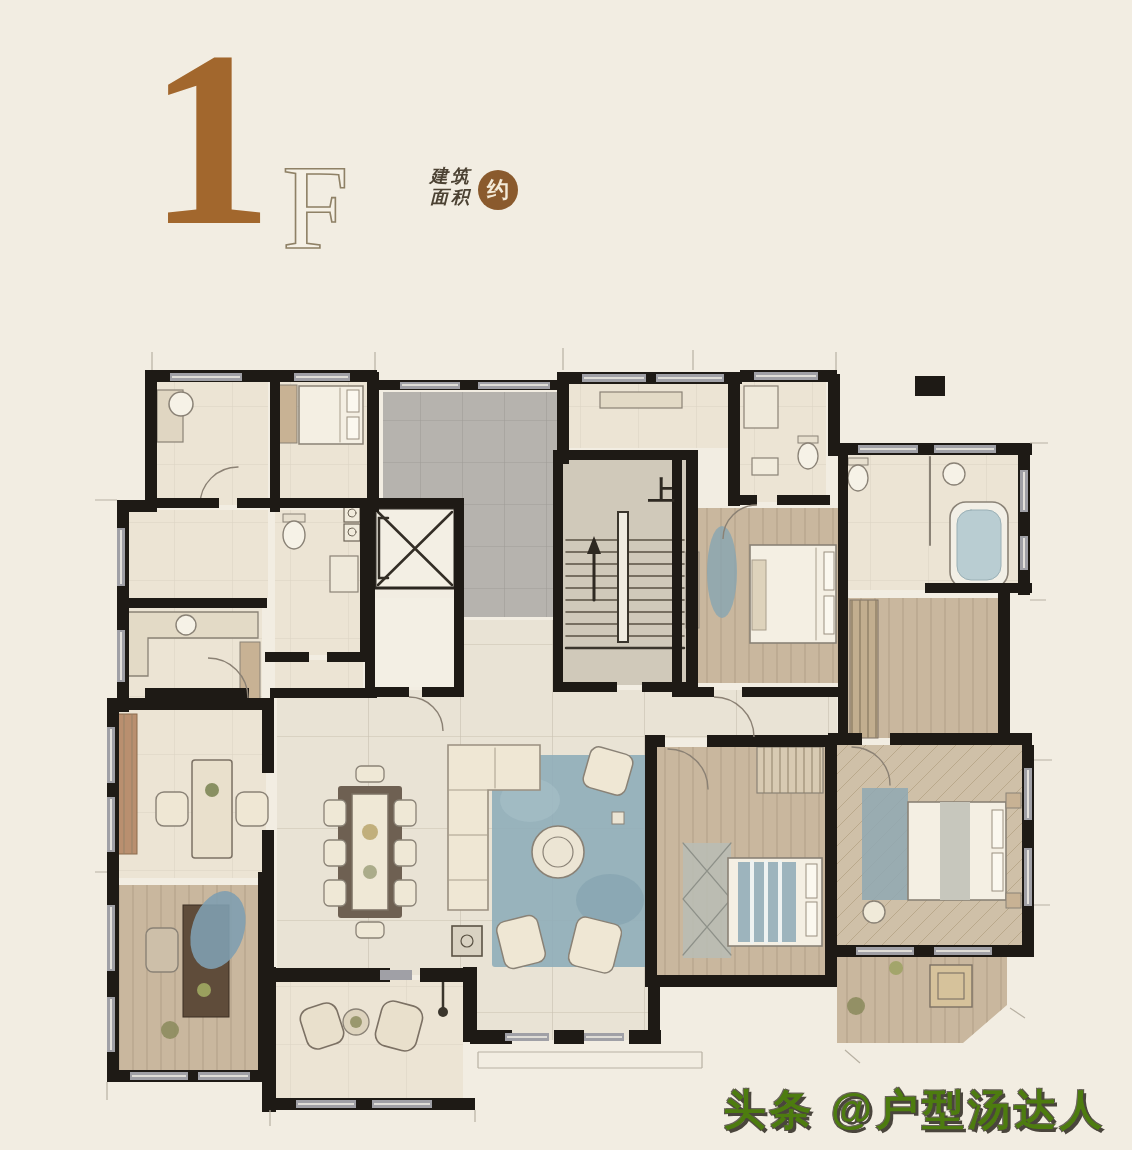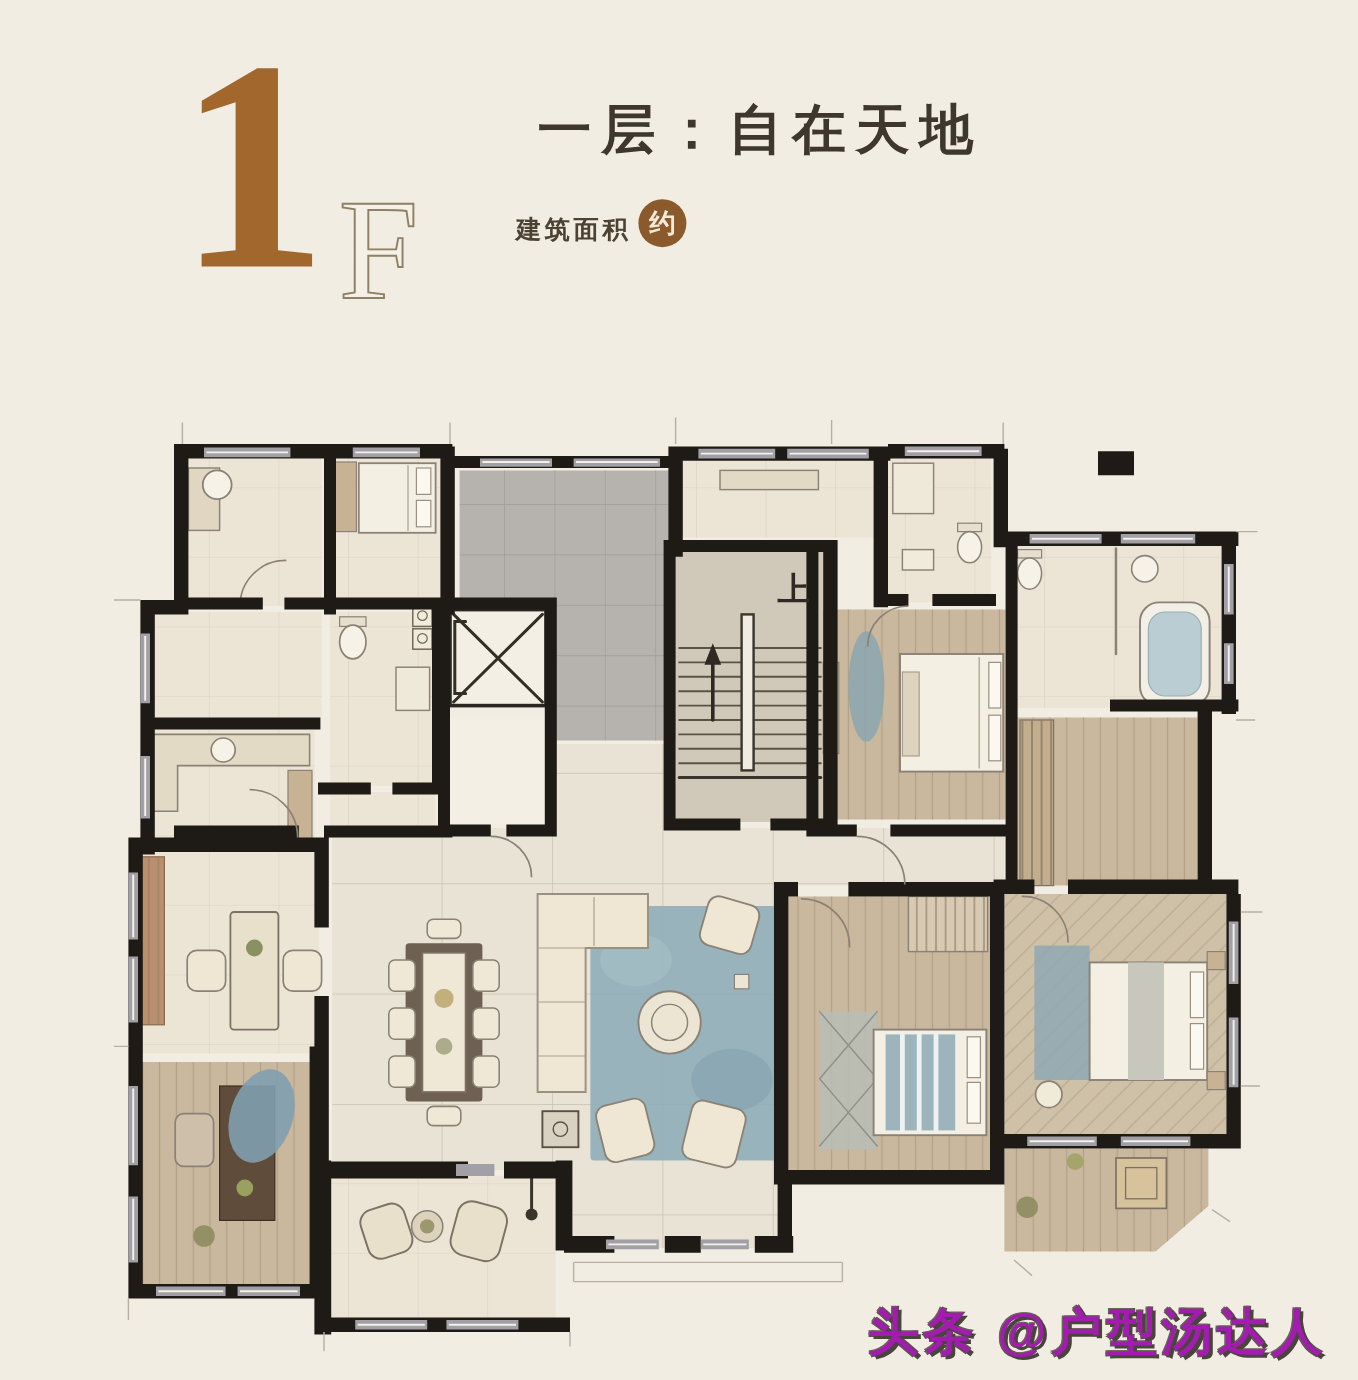--- a/index.html
+++ b/index.html
@@ -4,30 +4,30 @@
 <style>
   html,body{margin:0;padding:0;}
   .stage{position:relative;width:1132px;height:1150px;background:#f2ede2;overflow:hidden;
          font-family:"Liberation Serif",serif;}
   .hdr-num{position:absolute;left:148px;top:14px;font-size:250px;line-height:1;
            font-weight:bold;color:#a2672d;letter-spacing:0;}
   .hdr-f{position:absolute;left:272px;top:148px;}
   .hdr-title{position:absolute;left:448px;top:78px;font-size:45px;font-weight:700;
              color:#3d372d;letter-spacing:8px;white-space:nowrap;}
   .hdr-area{position:absolute;left:430px;top:166px;display:flex;align-items:flex-end;}
-  .area-label{display:flex;flex-direction:row;font-size:21px;font-weight:700;
-              color:#4c4233;line-height:1.18;letter-spacing:3px;padding-bottom:6px;}
+  .area-label{display:flex;flex-direction:column;font-size:18px;font-weight:700;
+              color:#4c4233;line-height:1.18;letter-spacing:3px;padding-bottom:6px;font-style:italic;}
   .area-badge{width:40px;height:40px;border-radius:50%;background:#8a5a2d;color:#f3ead8;
               font-size:22px;font-weight:700;display:flex;align-items:center;justify-content:center;
               margin:0 6px 4px 6px;flex:none;}
   .area-value{font-size:96px;font-weight:700;color:#8d5e2e;line-height:0.82;letter-spacing:1px;}
   .area-sup{font-size:40px;font-weight:700;color:#8d5e2e;vertical-align:top;
             position:relative;top:-38px;left:2px;line-height:0;}
   .watermark{position:absolute;right:26px;bottom:12px;font-family:"Liberation Sans",sans-serif;
-             font-size:42px;font-weight:700;color:#a21caf;letter-spacing:4px;white-space:nowrap;
+             font-size:42px;font-weight:700;color:#4d7c0f;letter-spacing:4px;white-space:nowrap;
              text-shadow:3px 3px 0 #4a453c,-1px -1px 0 #6a655a,1px -1px 0 #5a554a,-1px 1px 0 #5a554a;}
   svg text.up{font-family:"Liberation Sans",sans-serif;font-weight:bold;}
 </style>
 </head>
 <body>
 
 <div class="stage">
 
   <svg width="1132" height="1150" viewBox="0 0 1132 1150" style="position:absolute;left:0;top:0;">
     <defs>
@@ -302,21 +302,20 @@
 
     <text class="up" x="648" y="500" font-size="27" fill="#2e2922">上</text>
   </svg>
 
   <div class="hdr-num">1</div>
 
   <svg class="hdr-f" width="110" height="115" viewBox="0 0 110 115">
     <text x="10" y="100" font-family="Liberation Serif, serif" font-size="120" fill="#f5f0e5" stroke="#8f8166" stroke-width="1.6">F</text>
   </svg>
 
-  <div class="hdr-title">一层：自在天地</div>
 
   <div class="hdr-area">
     <div class="area-label">
       <span>建筑</span>
       <span>面积</span>
     </div>
     <div class="area-badge">约</div>
   </div>
 
   <div class="watermark">头条 @户型汤达人</div>

